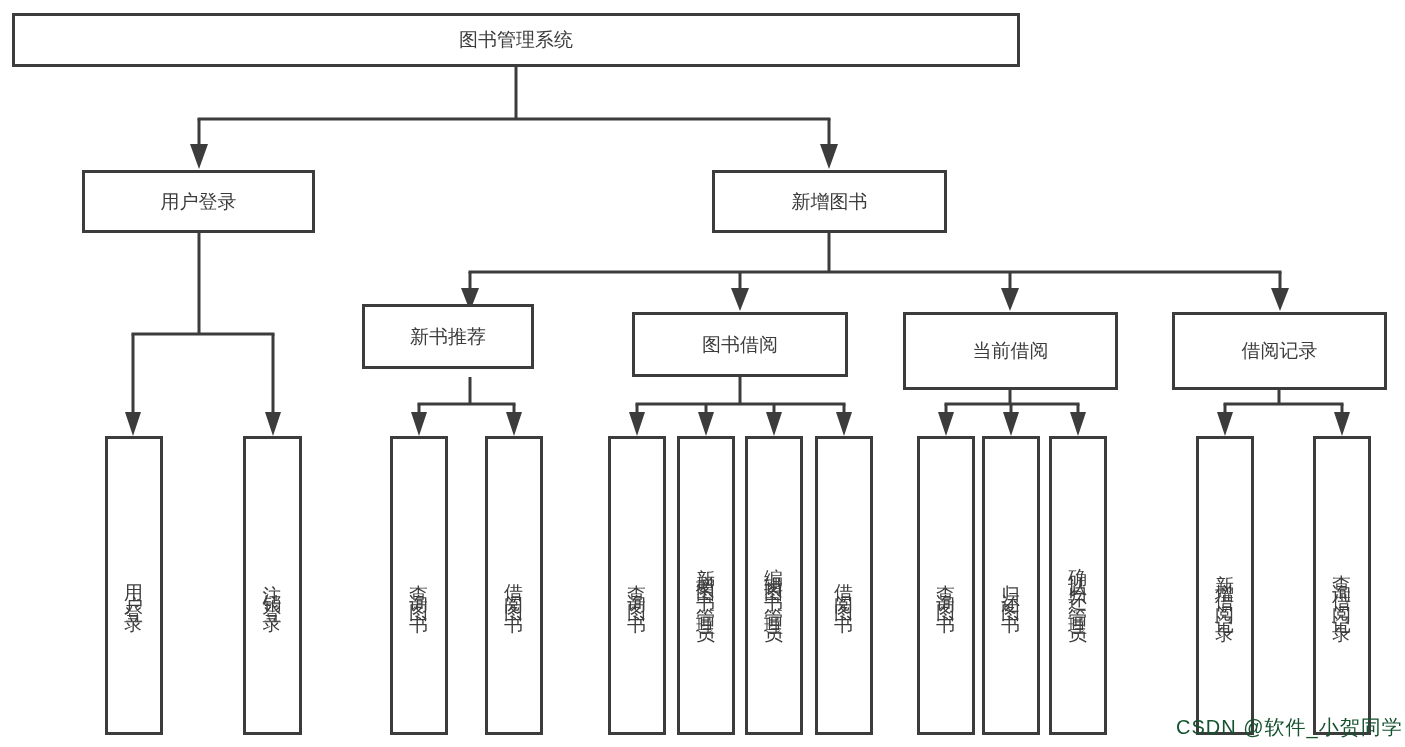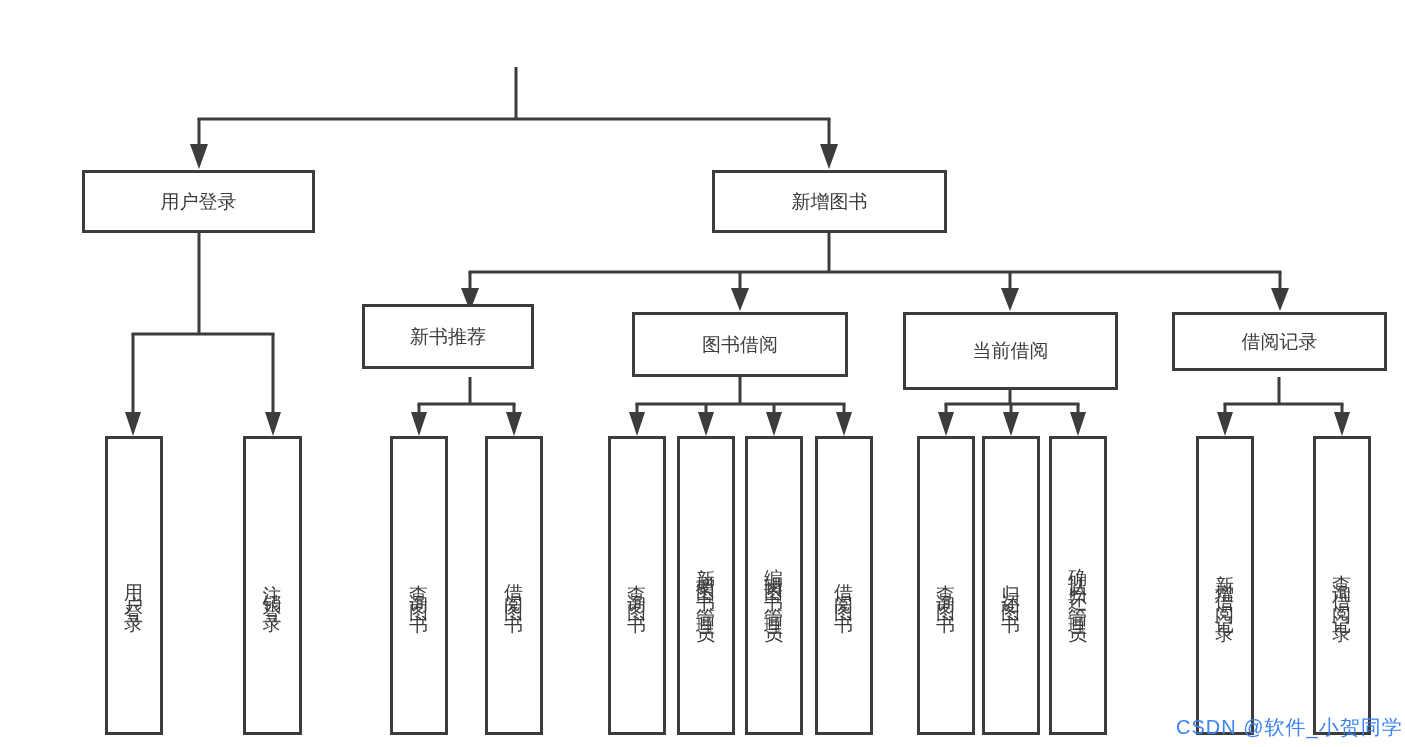--- a/index.html
+++ b/index.html
@@ -27,21 +27,21 @@
     text-orientation:mixed;
     letter-spacing:10px;
     line-height:1;
     padding-top:6px;
   }
   .vbox.long{letter-spacing:8px;}
   #watermark{
     position:absolute;
     left:1176px;top:714px;
     font-size:20px;
-    color:#3b82f6;
+    color:#14532d;
     letter-spacing:1px;
     z-index:3;
     white-space:nowrap;
   }
 </style>
 </head>
 <body>
 
 <div id="canvas">
 
@@ -107,28 +107,29 @@
       <polygon points="766,412 782,412 774,436"></polygon>
       <polygon points="836,412 852,412 844,436"></polygon>
       <polygon points="938,412 954,412 946,436"></polygon>
       <polygon points="1003,412 1019,412 1011,436"></polygon>
       <polygon points="1070,412 1086,412 1078,436"></polygon>
       <polygon points="1217,412 1233,412 1225,436"></polygon>
       <polygon points="1334,412 1350,412 1342,436"></polygon>
     </g>
   </svg>
 
+  <div class="box" style="left:12px;top:13px;width:1008px;height:54px;">图书管理系统</div>
 
   <div class="box" style="left:82px;top:170px;width:233px;height:63px;">用户登录</div>
   <div class="box" style="left:712px;top:170px;width:235px;height:63px;">新增图书</div>
 
   <div class="box" style="left:362px;top:304px;width:172px;height:65px;">新书推荐</div>
   <div class="box" style="left:632px;top:312px;width:216px;height:65px;">图书借阅</div>
   <div class="box" style="left:903px;top:312px;width:215px;height:78px;">当前借阅</div>
-  <div class="box" style="left:1172px;top:312px;width:215px;height:59px;">借阅记录</div>
+  <div class="box" style="left:1172px;top:312px;width:215px;height:78px;">借阅记录</div>
 
   <div class="box vbox" style="left:105px;top:436px;width:58px;height:299px;">用户登录</div>
   <div class="box vbox" style="left:243px;top:436px;width:59px;height:299px;">注销登录</div>
 
   <div class="box vbox" style="left:390px;top:436px;width:58px;height:299px;">查询图书</div>
   <div class="box vbox" style="left:485px;top:436px;width:58px;height:299px;">借阅图书</div>
 
   <div class="box vbox" style="left:608px;top:436px;width:58px;height:299px;">查询图书</div>
   <div class="box vbox long" style="left:677px;top:436px;width:58px;height:299px;">新增图书（管理员）</div>
   <div class="box vbox long" style="left:745px;top:436px;width:58px;height:299px;">编辑图书（管理员）</div>

